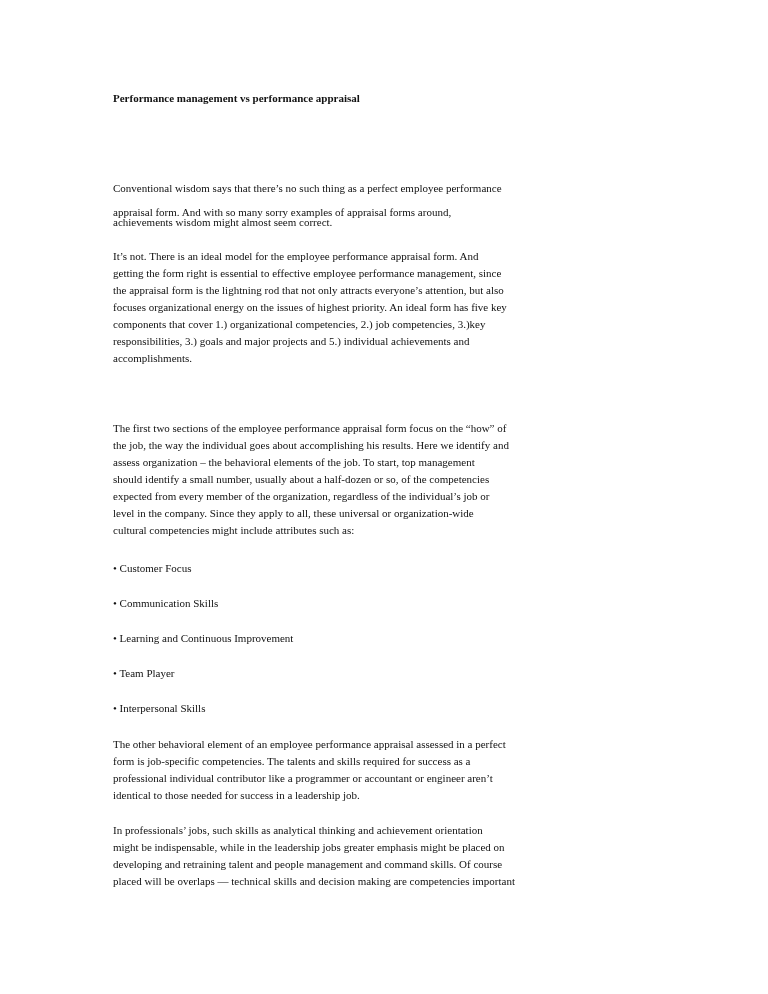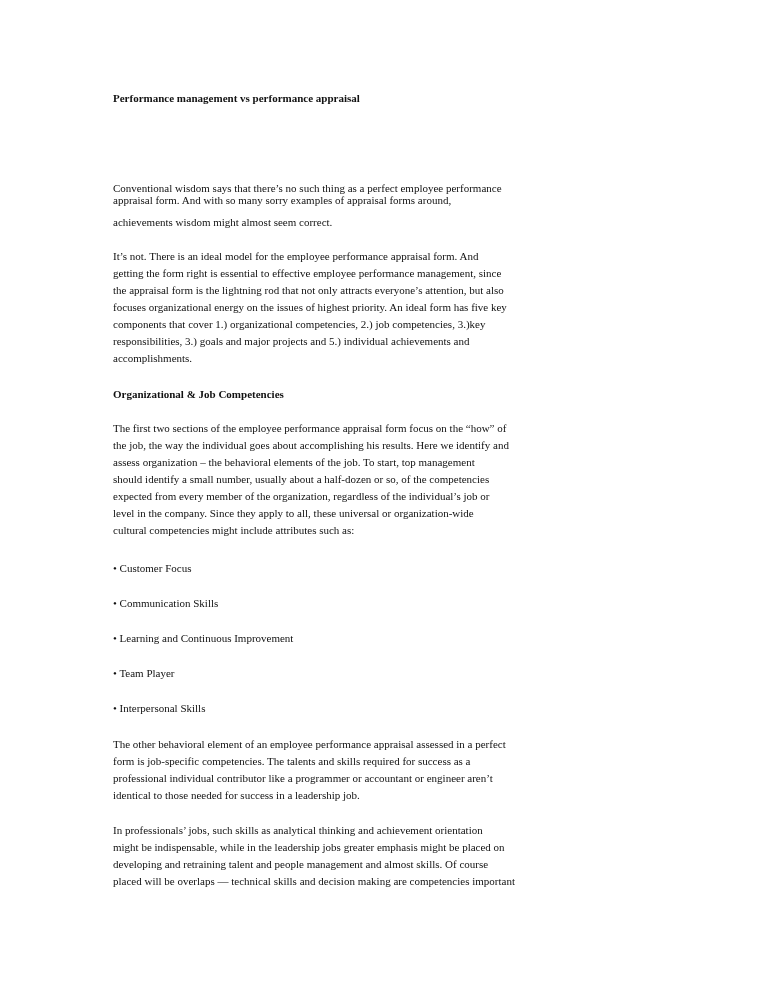--- a/index.html
+++ b/index.html
@@ -10,35 +10,34 @@
   .bold { font-weight: bold; }
 </style>
 </head>
 <body>
 
 <div class="page">
   <div class="line bold" style="top:90px">Performance management vs performance appraisal</div>
 
   <div>
     <div class="line" style="top:180px">Conventional wisdom says that there’s no such thing as a perfect employee performance</div>
-    <div class="line" style="top:192px">appraisal form. And with so many sorry examples of appraisal forms around,</div>
+    <div class="line" style="top:204px">appraisal form. And with so many sorry examples of appraisal forms around,</div>
     <div class="line" style="top:214px">achievements wisdom might almost seem correct.</div>
   </div>
 
   <div>
     <div class="line" style="top:248px">It’s not. There is an ideal model for the employee performance appraisal form. And</div>
     <div class="line" style="top:265px">getting the form right is essential to effective employee performance management, since</div>
     <div class="line" style="top:282px">the appraisal form is the lightning rod that not only attracts everyone’s attention, but also</div>
     <div class="line" style="top:299px">focuses organizational energy on the issues of highest priority. An ideal form has five key</div>
     <div class="line" style="top:316px">components that cover 1.) organizational competencies, 2.) job competencies, 3.)key</div>
     <div class="line" style="top:333px">responsibilities, 3.) goals and major projects and 5.) individual achievements and</div>
     <div class="line" style="top:350px">accomplishments.</div>
   </div>
 
-  <div class="line bold" style="top:386px">Organizational &amp; Job Competencies</div>
 
   <div>
     <div class="line" style="top:420px">The first two sections of the employee performance appraisal form focus on the “how” of</div>
     <div class="line" style="top:437px">the job, the way the individual goes about accomplishing his results. Here we identify and</div>
     <div class="line" style="top:454px">assess organization – the behavioral elements of the job. To start, top management</div>
     <div class="line" style="top:471px">should identify a small number, usually about a half-dozen or so, of the competencies</div>
     <div class="line" style="top:488px">expected from every member of the organization, regardless of the individual’s job or</div>
     <div class="line" style="top:505px">level in the company. Since they apply to all, these universal or organization-wide</div>
     <div class="line" style="top:522px">cultural competencies might include attributes such as:</div>
   </div>
@@ -54,16 +53,16 @@
   <div>
     <div class="line" style="top:736px">The other behavioral element of an employee performance appraisal assessed in a perfect</div>
     <div class="line" style="top:753px">form is job-specific competencies. The talents and skills required for success as a</div>
     <div class="line" style="top:770px">professional individual contributor like a programmer or accountant or engineer aren’t</div>
     <div class="line" style="top:787px">identical to those needed for success in a leadership job.</div>
   </div>
 
   <div>
     <div class="line" style="top:822px">In professionals’ jobs, such skills as analytical thinking and achievement orientation</div>
     <div class="line" style="top:839px">might be indispensable, while in the leadership jobs greater emphasis might be placed on</div>
-    <div class="line" style="top:856px">developing and retraining talent and people management and almost skills. Of course</div>
+    <div class="line" style="top:856px">developing and retraining talent and people management and command skills. Of course</div>
     <div class="line" style="top:873px">placed will be overlaps — technical skills and decision making are competencies important</div>
   </div>
 </div>
 
 </body></html>

